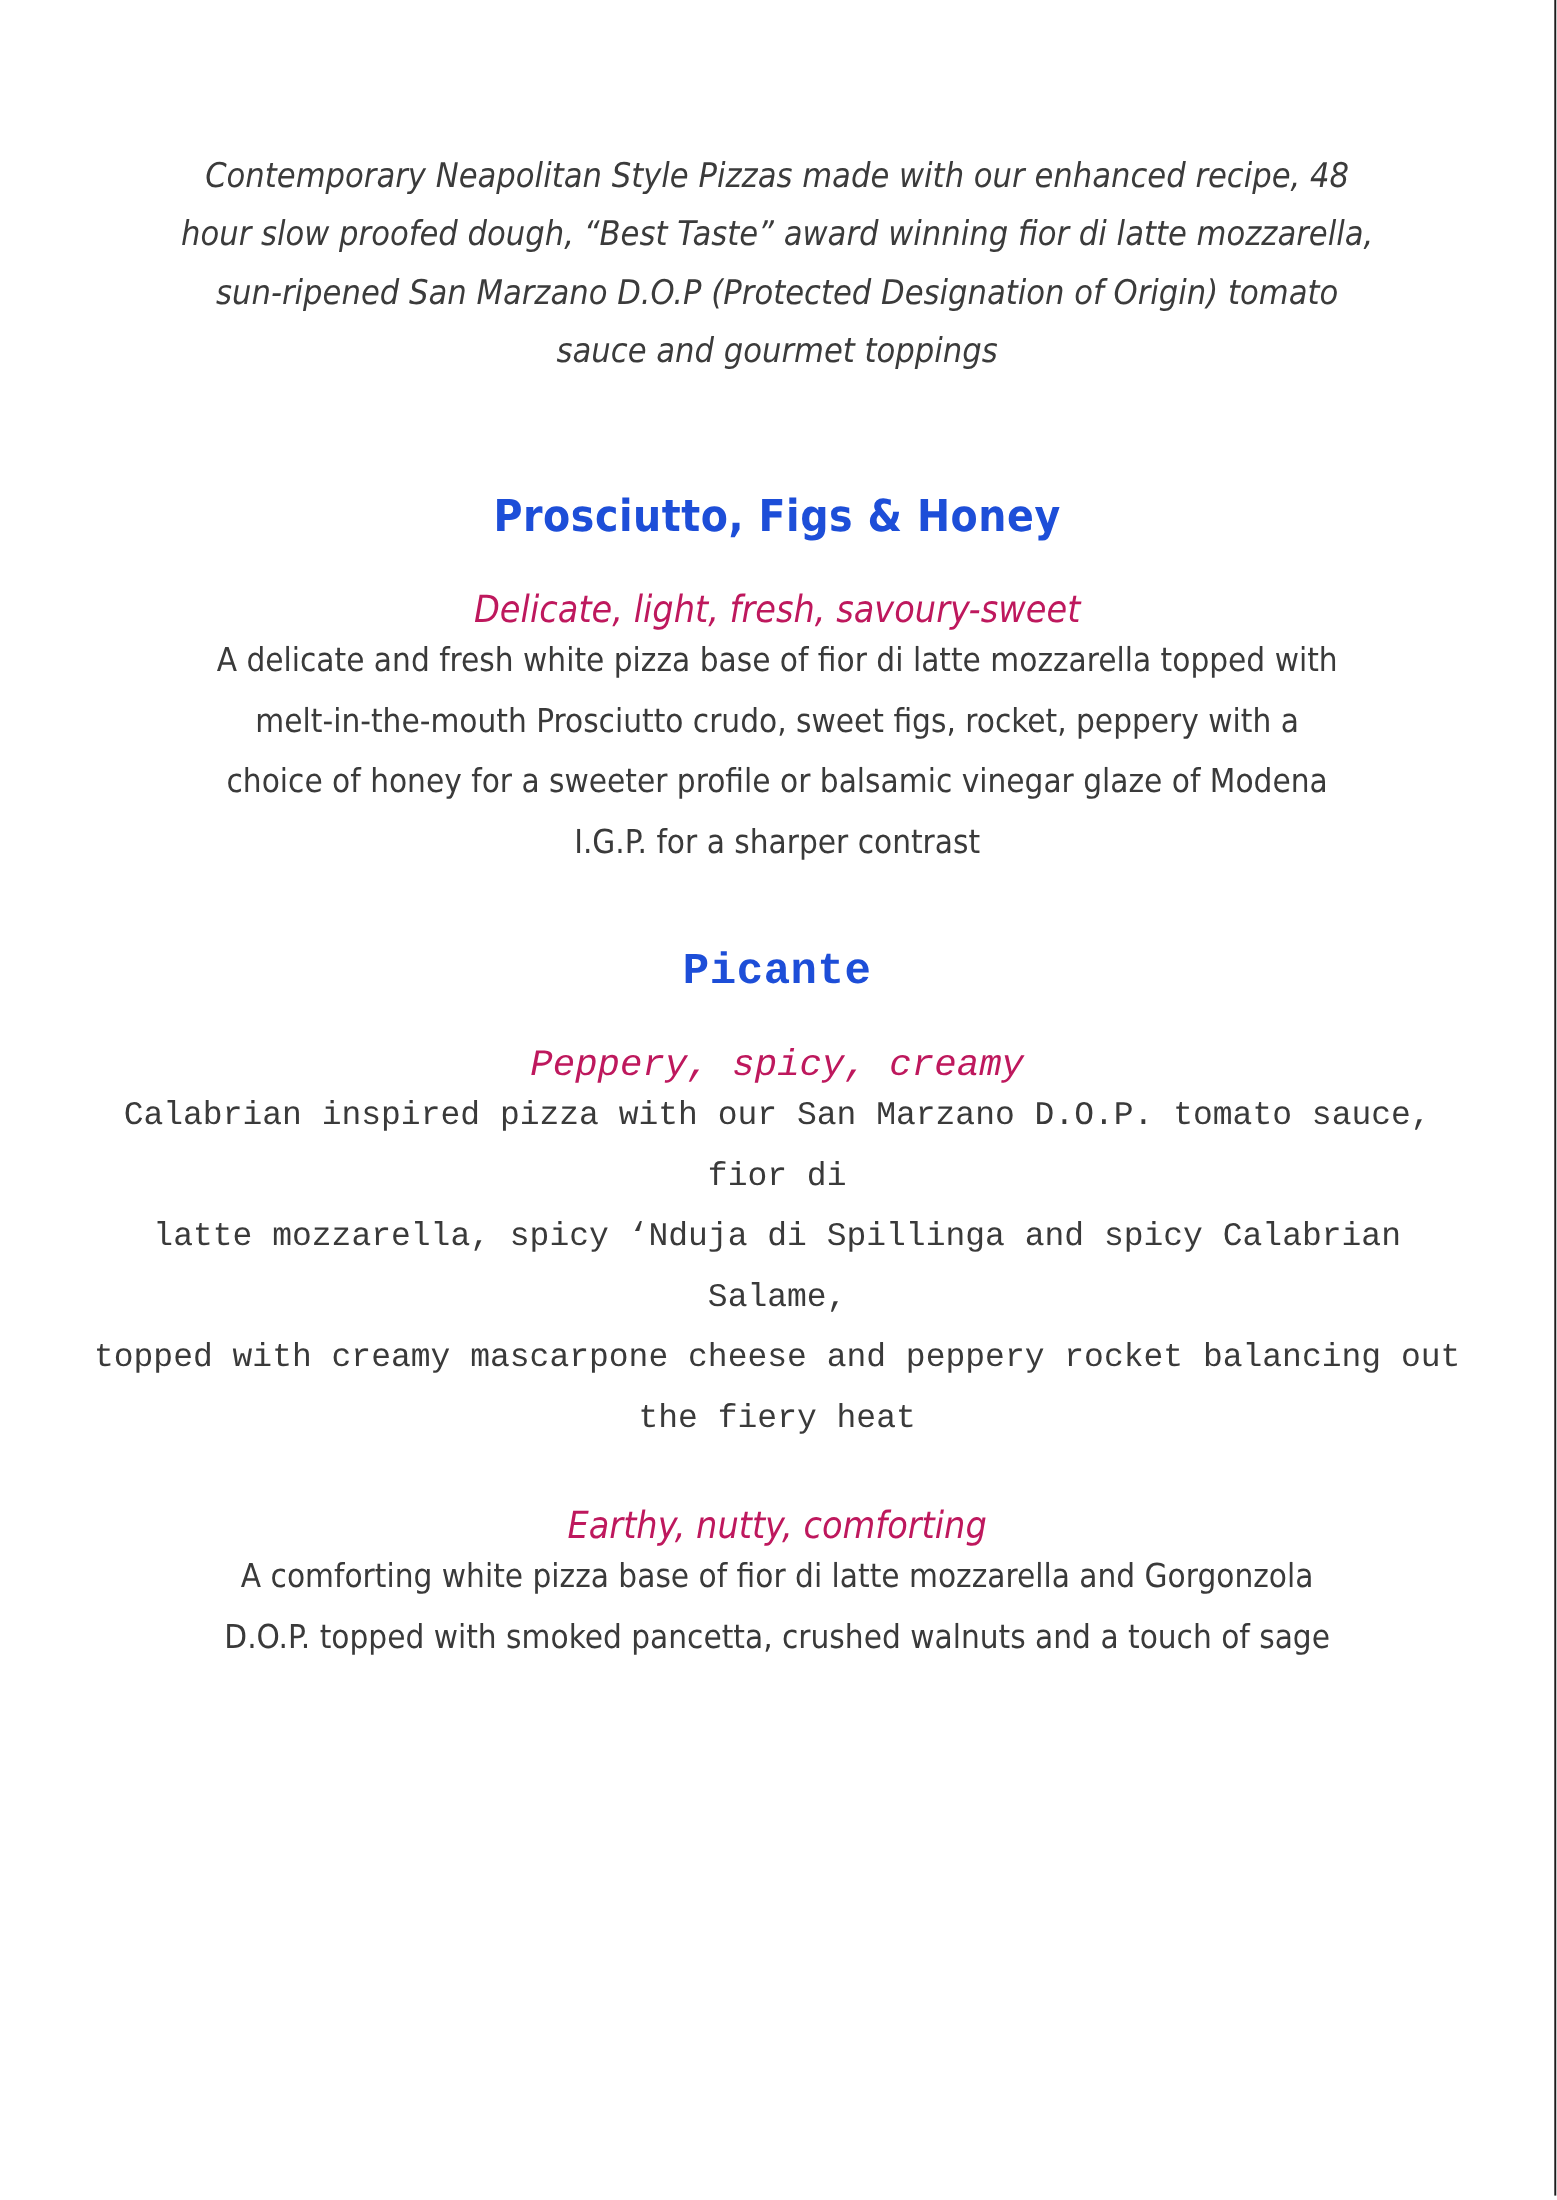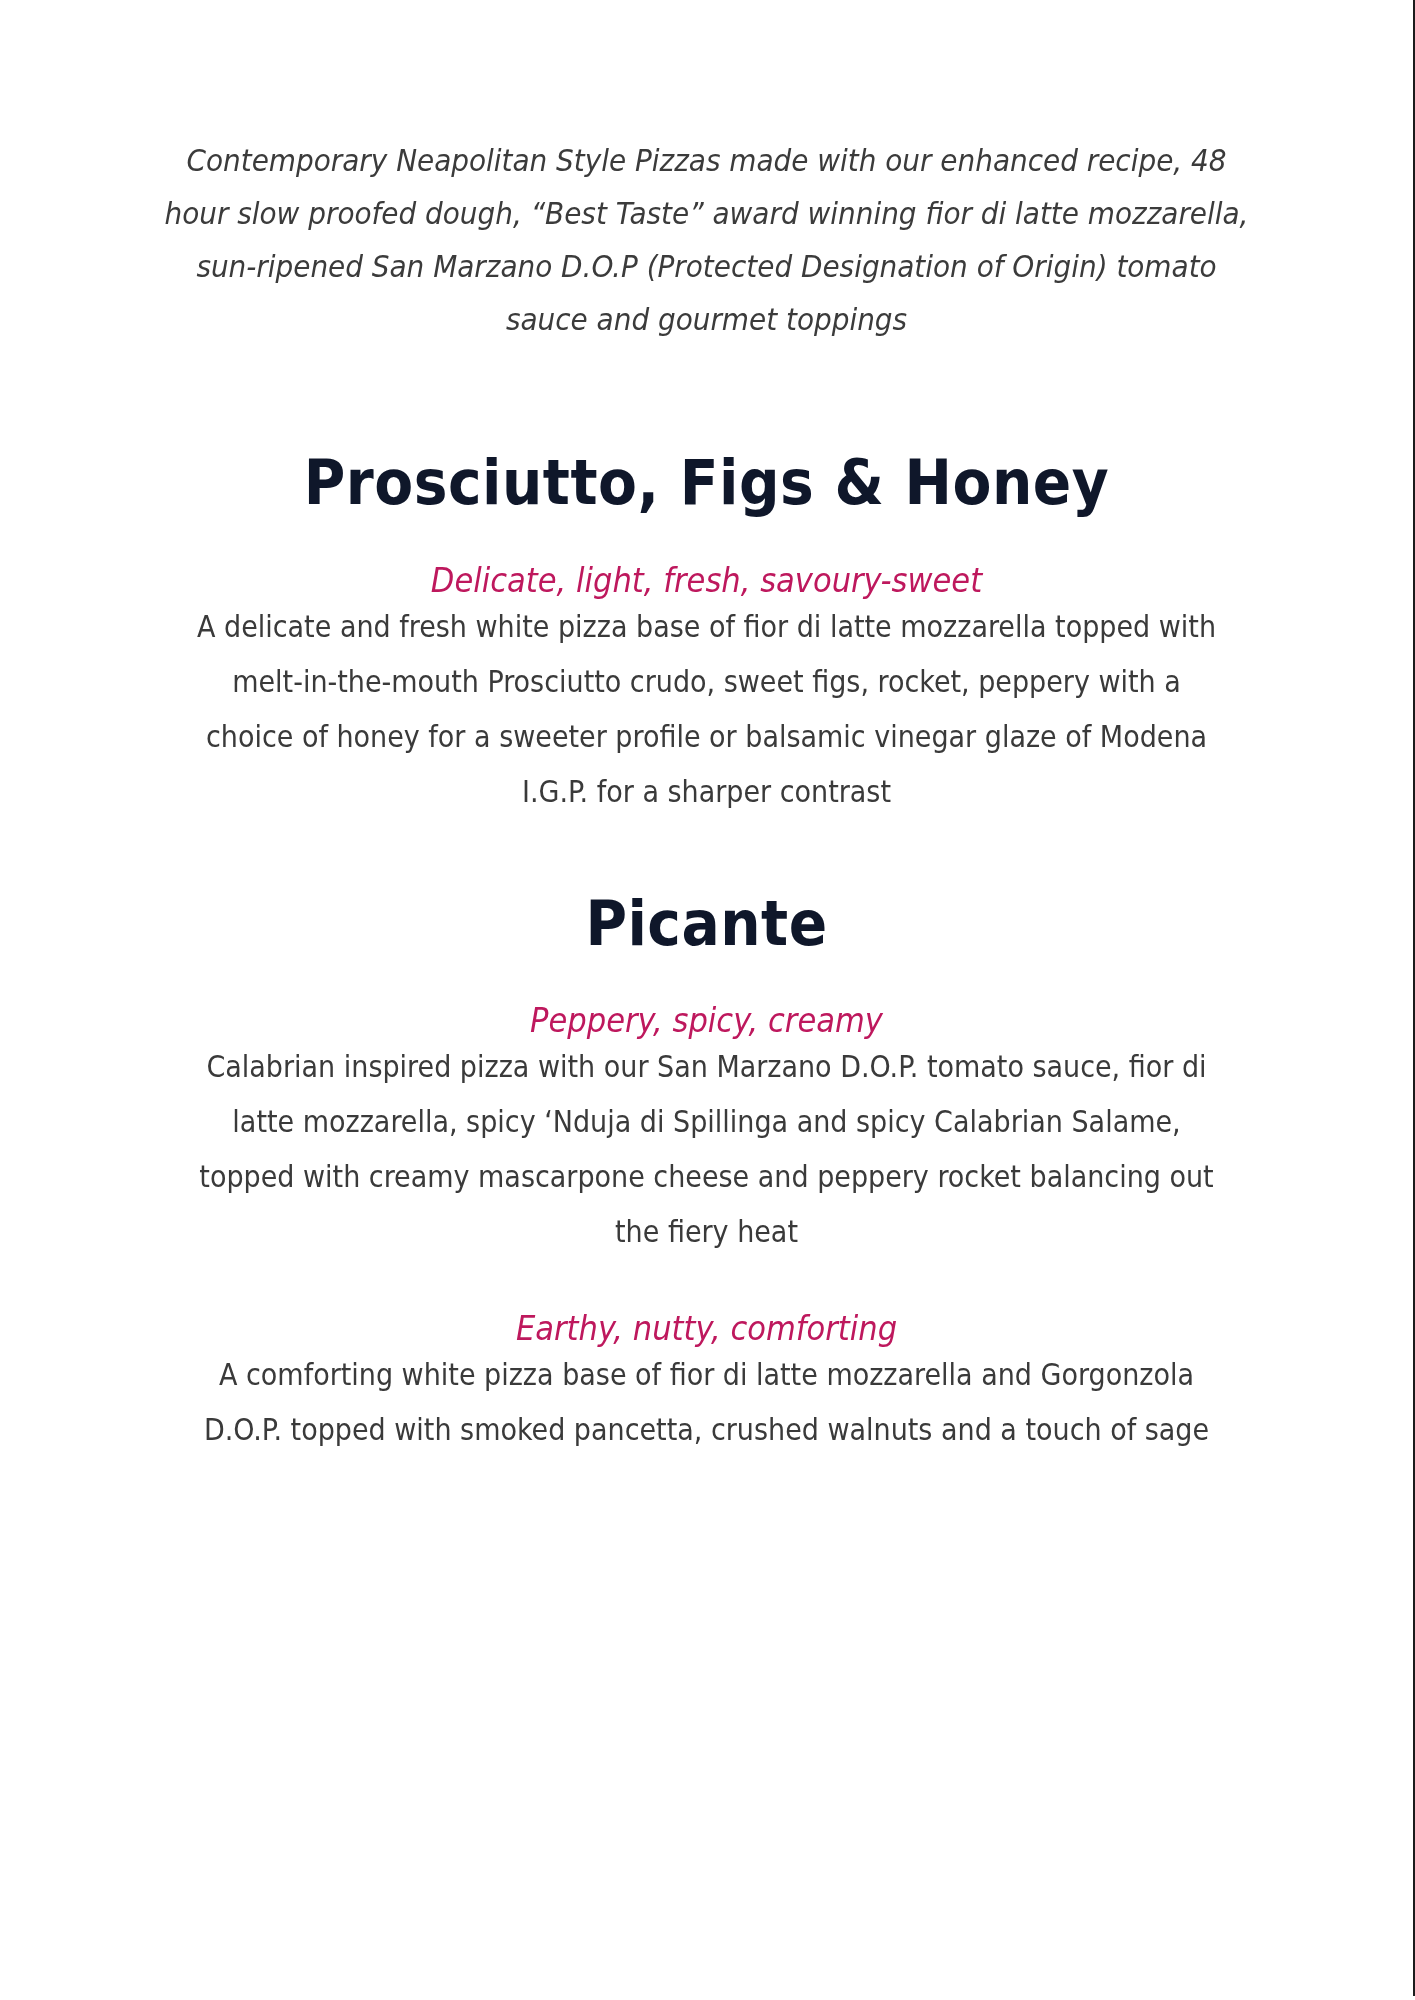--- a/index.html
+++ b/index.html
@@ -29,43 +29,43 @@
   }
   .intro {
     font-style: italic;
     font-size: 31px;
     line-height: 53px;
     color: #3b3b3b;
     white-space: pre-line;
     margin: 0 auto 102px auto;
   }
   .menu-item h2 {
-    font-size: 63px;
+    font-size: 40px;
     line-height: 1.12;
     font-weight: 700;
-    color: #0f172a;
+    color: #1d4ed8;
     letter-spacing: 0.5px;
     margin: 0 0 44px 0;
   }
   .tagline {
     font-style: italic;
     font-size: 34px;
     line-height: 34px;
     color: #be185d;
     margin: 0 0 2px 0;
   }
   .desc {
     font-size: 30px;
     line-height: 55px;
     color: #3a3a3a;
     white-space: pre-line;
     margin: 0;
   }
   .menu-item { margin: 0 0 70px 0; }
-  .menu-item.item-2 { margin-bottom: 52px; }
+  .menu-item.item-2 { margin-bottom: 52px; font-family: Liberation Mono, monospace; }
   .menu-item.item-3 { margin-bottom: 0; }
 </style>
 </head>
 <body>
 
 <div class="page">
   <div class="content">
 
     <p class="intro">Contemporary Neapolitan Style Pizzas made with our enhanced recipe, 48
 hour slow proofed dough, “Best Taste” award winning fior di latte mozzarella,

